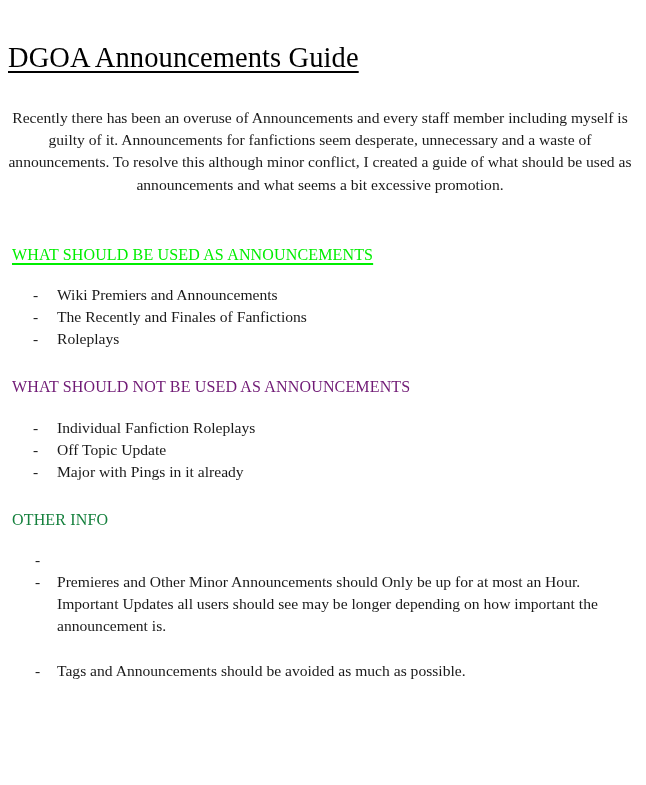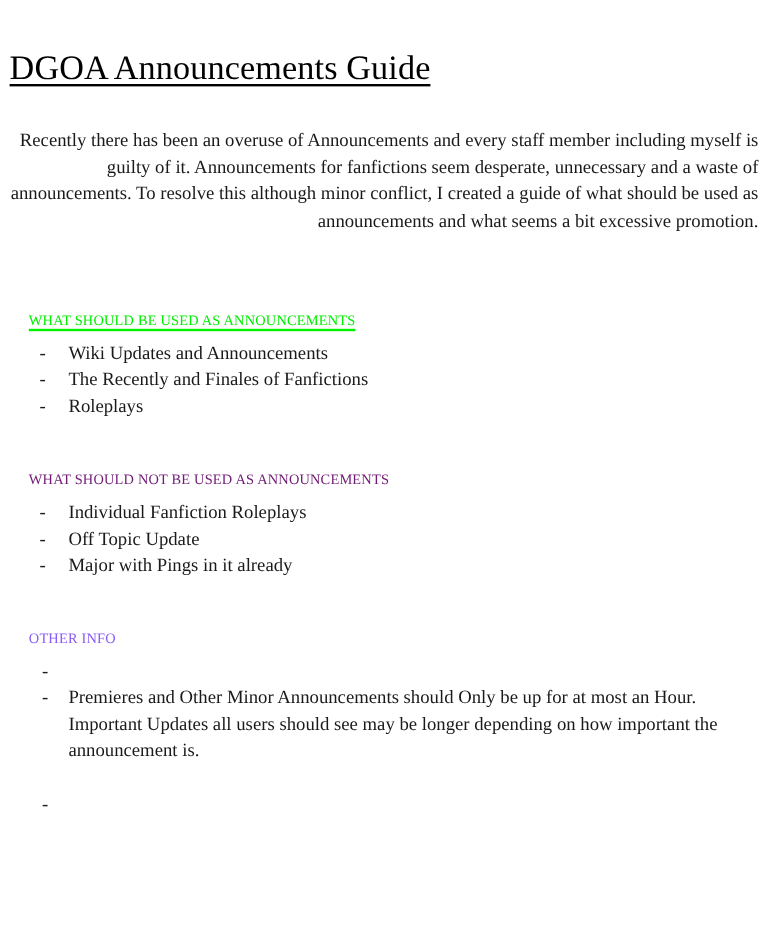--- a/index.html
+++ b/index.html
@@ -46,49 +46,49 @@
   
   .intro {
     position: absolute;
     left: 8px;
     top: 107px;
     width: 624px;
     margin: 0;
     font-size: 15.6px;
     line-height: 22.2px;
     color: #1a1a1a;
-    text-align: right;
+    text-align: center;
   }
 
   
   .section-heading {
     position: absolute;
     left: 8px;
-    margin: 16px;
-    font-size: 12px;
+    margin: 4px;
+    font-size: 16px;
     font-weight: normal;
     line-height: 20px;
     letter-spacing: 0.15px;
     white-space: nowrap;
   }
   .heading-green {
     top: 241px;
     color: #00ee00;
     text-decoration: underline;
     text-underline-offset: 3px;
     text-decoration-thickness: 1.5px;
   }
   .heading-red {
     top: 373px;
     color: #701a75;
     text-decoration: none;
   }
   .heading-plain {
     top: 506px;
-    color: #8b5cf6;
+    color: #15803d;
     text-decoration: none;
   }
 
   
   .bullet-list {
     position: absolute;
     margin: 0;
     padding: 0;
     list-style: none;
   }
@@ -144,21 +144,21 @@
 
   <h1 class="doc-title">DGOA Announcements Guide</h1>
 
   <p class="intro">Recently there has been an overuse of Announcements and every staff member including myself is guilty of it.  Announcements for fanfictions seem desperate, unnecessary and a waste of announcements. To resolve this although minor conflict, I created a guide of what should be used as announcements and what seems a bit excessive promotion.</p>
 
   <h2 class="section-heading heading-green">WHAT SHOULD BE USED AS ANNOUNCEMENTS</h2>
 
   <ul class="bullet-list list-a">
     <li class="bullet-item">
       <span class="bullet-dash">-</span>
-      <span class="bullet-text">Wiki Updates and Announcements</span>
+      <span class="bullet-text">Wiki Premiers and Announcements</span>
     </li>
     <li class="bullet-item">
       <span class="bullet-dash">-</span>
       <span class="bullet-text">The Recently and Finales of Fanfictions</span>
     </li>
     <li class="bullet-item">
       <span class="bullet-dash">-</span>
       <span class="bullet-text">Roleplays</span>
     </li>
   </ul>
@@ -185,16 +185,17 @@
   <ul class="bullet-list list-c">
     <li class="bullet-item">
       <span class="bullet-dash">-</span>
     </li>
     <li class="bullet-item">
       <span class="bullet-dash">-</span>
       <span class="bullet-text">Premieres and Other Minor Announcements should Only be up for at most an Hour. Important Updates all users should see may be longer depending on how important the announcement is.</span>
     </li>
     <li class="bullet-item">
       <span class="bullet-dash">-</span>
+      <span class="bullet-text">Tags and Announcements should be avoided as much as possible.</span>
     </li>
   </ul>
 
 </div>
 
 </body></html>

